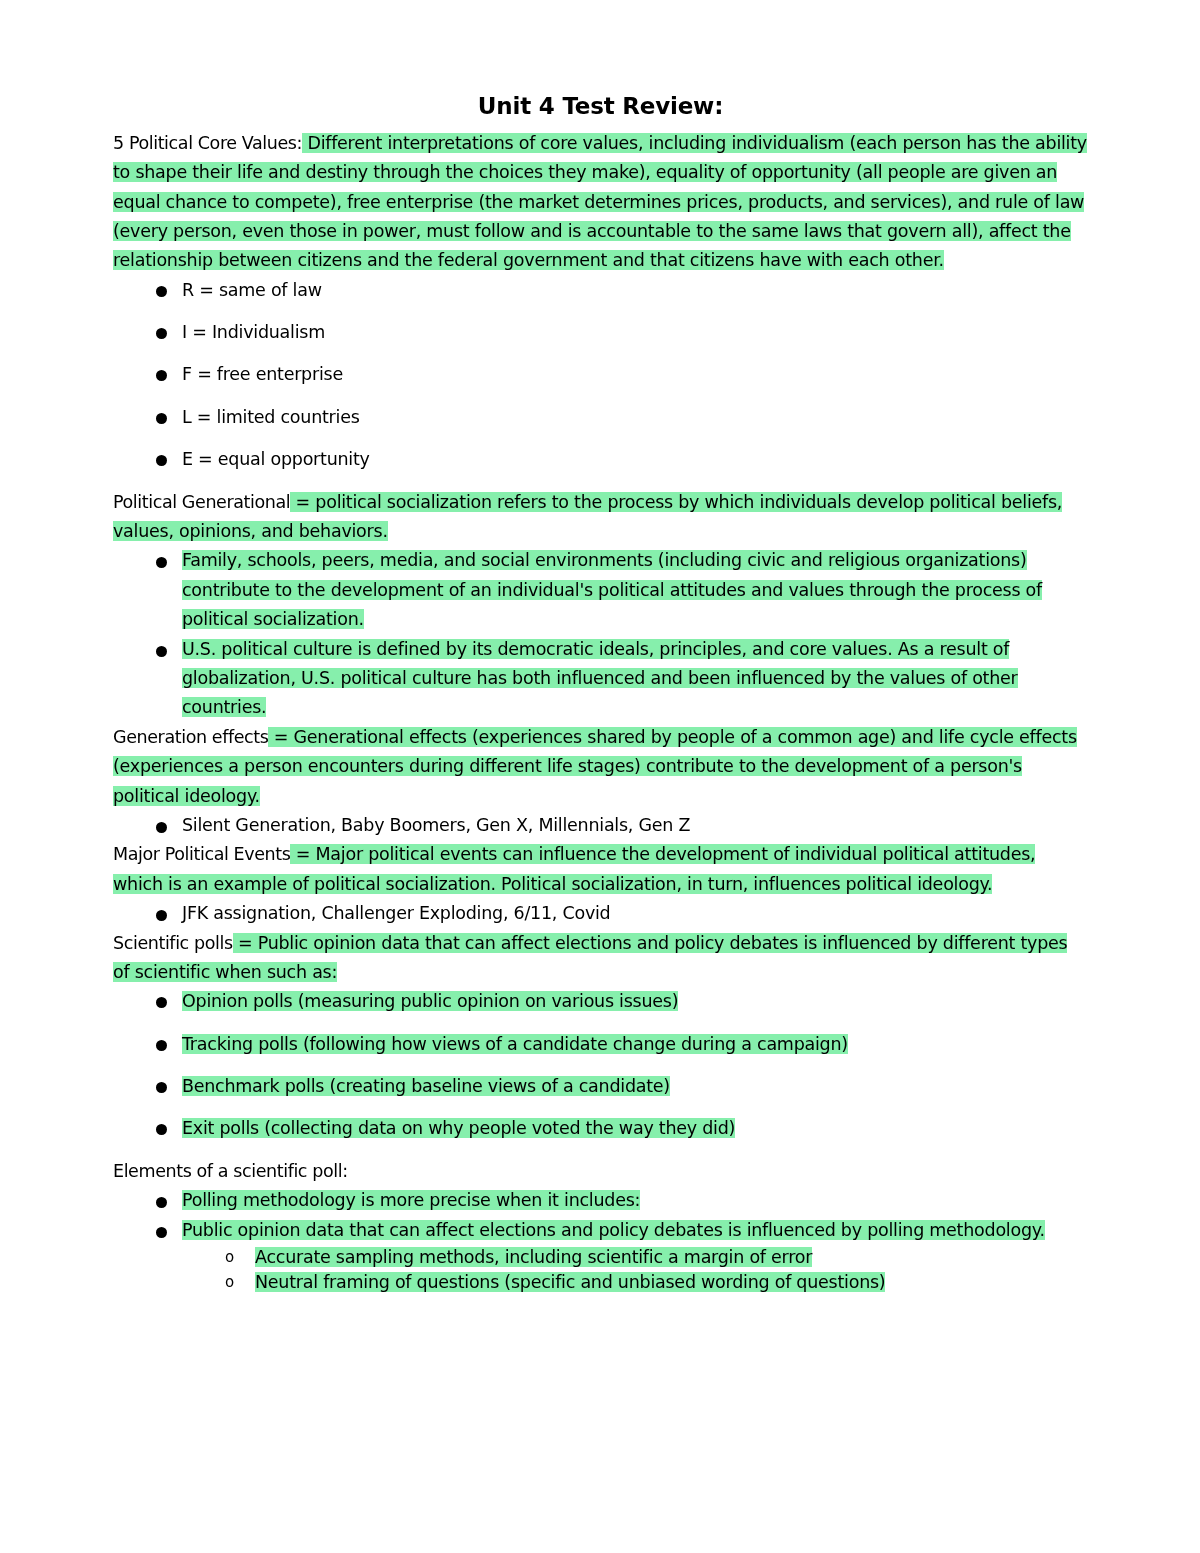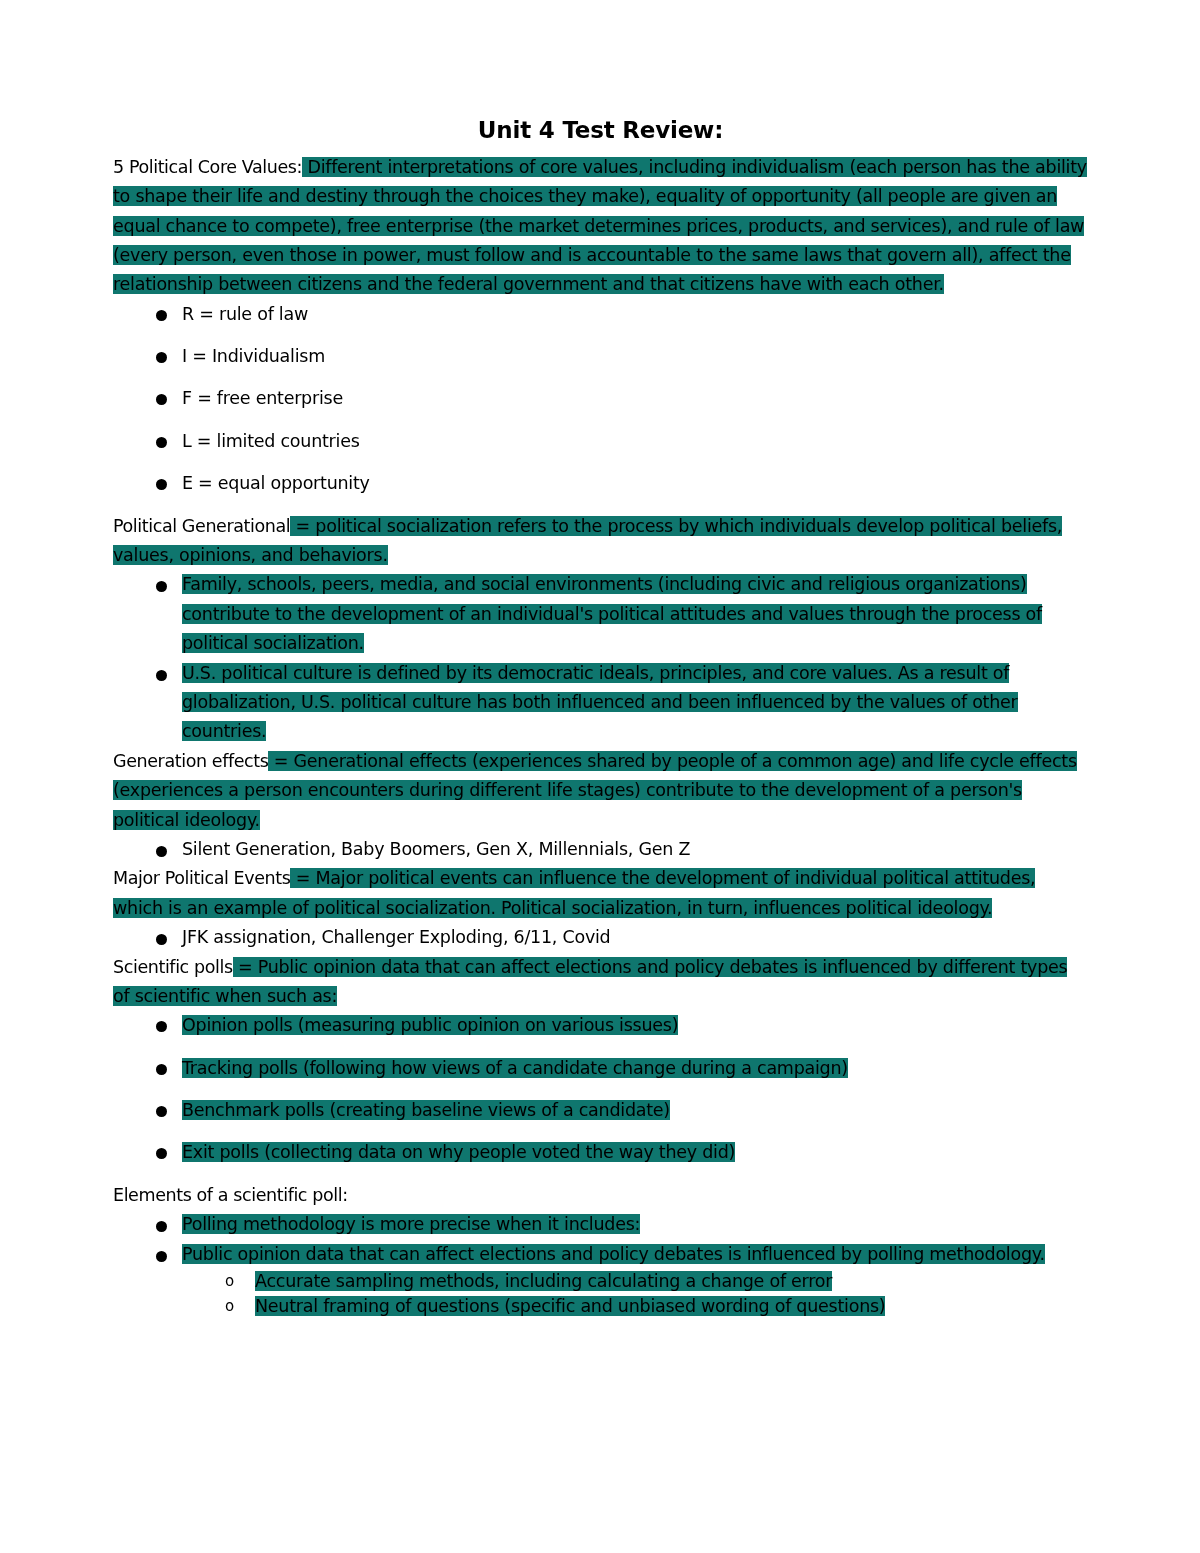--- a/index.html
+++ b/index.html
@@ -12,34 +12,34 @@
     width: 1200px;
     height: 1553px;
     background: #ffffff;
     font-family: "DejaVu Sans", sans-serif;
     color: #000000;
     overflow: hidden;
   }
   .content {
     position: absolute;
     left: 113px;
-    top: 116px;
+    top: 92px;
     width: 975px;
   }
   .doc-title {
     text-align: center;
     font-size: 23px;
     font-weight: bold;
     letter-spacing: -0.2px;
     margin: 0 0 8px 0;
     line-height: 1.25;
   }
   
   .hl {
-    background: #0f766e;
+    background: #86efac;
     box-decoration-break: clone;
     -webkit-box-decoration-break: clone;
   }
   .para {
     font-size: 17.5px;
     line-height: 1.68;
     margin: 0;
     letter-spacing: -0.25px;
     text-align: left;
   }
@@ -102,21 +102,21 @@
 <body>
 
 <div class="page">
   <div class="content">
 
     <h1 class="doc-title">Unit 4 Test Review:</h1>
 
     <p class="para"><span class="lead">5 Political Core Values:</span><span class="hl"> Different interpretations of core values, including individualism (each person has the ability to shape their life and destiny through the choices they make), equality of opportunity (all people are given an equal chance to compete), free enterprise (the market determines prices, products, and services), and rule of law (every person, even those in power, must follow and is accountable to the same laws that govern all), affect the relationship between citizens and the federal government and that citizens have with each other.</span></p>
 
     <ul class="lvl1 spaced">
-      <li><span>R = rule of law</span></li>
+      <li><span>R = same of law</span></li>
       <li><span>I = Individualism</span></li>
       <li><span>F = free enterprise</span></li>
       <li><span>L = limited countries</span></li>
       <li><span>E = equal opportunity</span></li>
     </ul>
 
     <p class="para"><span class="lead">Political Generational</span><span class="hl"> = political socialization refers to the process by which individuals develop political beliefs, values, opinions, and behaviors.</span></p>
 
     <ul class="lvl1">
       <li><span class="hl">Family, schools, peers, media, and social environments (including civic and religious organizations) contribute to the development of an individual's political attitudes and values through the process of political socialization.</span></li>
@@ -145,18 +145,18 @@
     </ul>
 
     <p class="para"><span class="lead">Elements of a scientific poll:</span></p>
 
     <ul class="lvl1">
       <li><span class="hl">Polling methodology is more precise when it includes:</span></li>
       <li><span class="hl">Public opinion data that can affect elections and policy debates is influenced by polling methodology.</span></li>
     </ul>
 
     <ul class="lvl2">
-      <li><span class="hl">Accurate sampling methods, including calculating a change of error</span></li>
+      <li><span class="hl">Accurate sampling methods, including scientific a margin of error</span></li>
       <li><span class="hl">Neutral framing of questions (specific and unbiased wording of questions)</span></li>
     </ul>
 
   </div>
 </div>
 
 </body></html>

